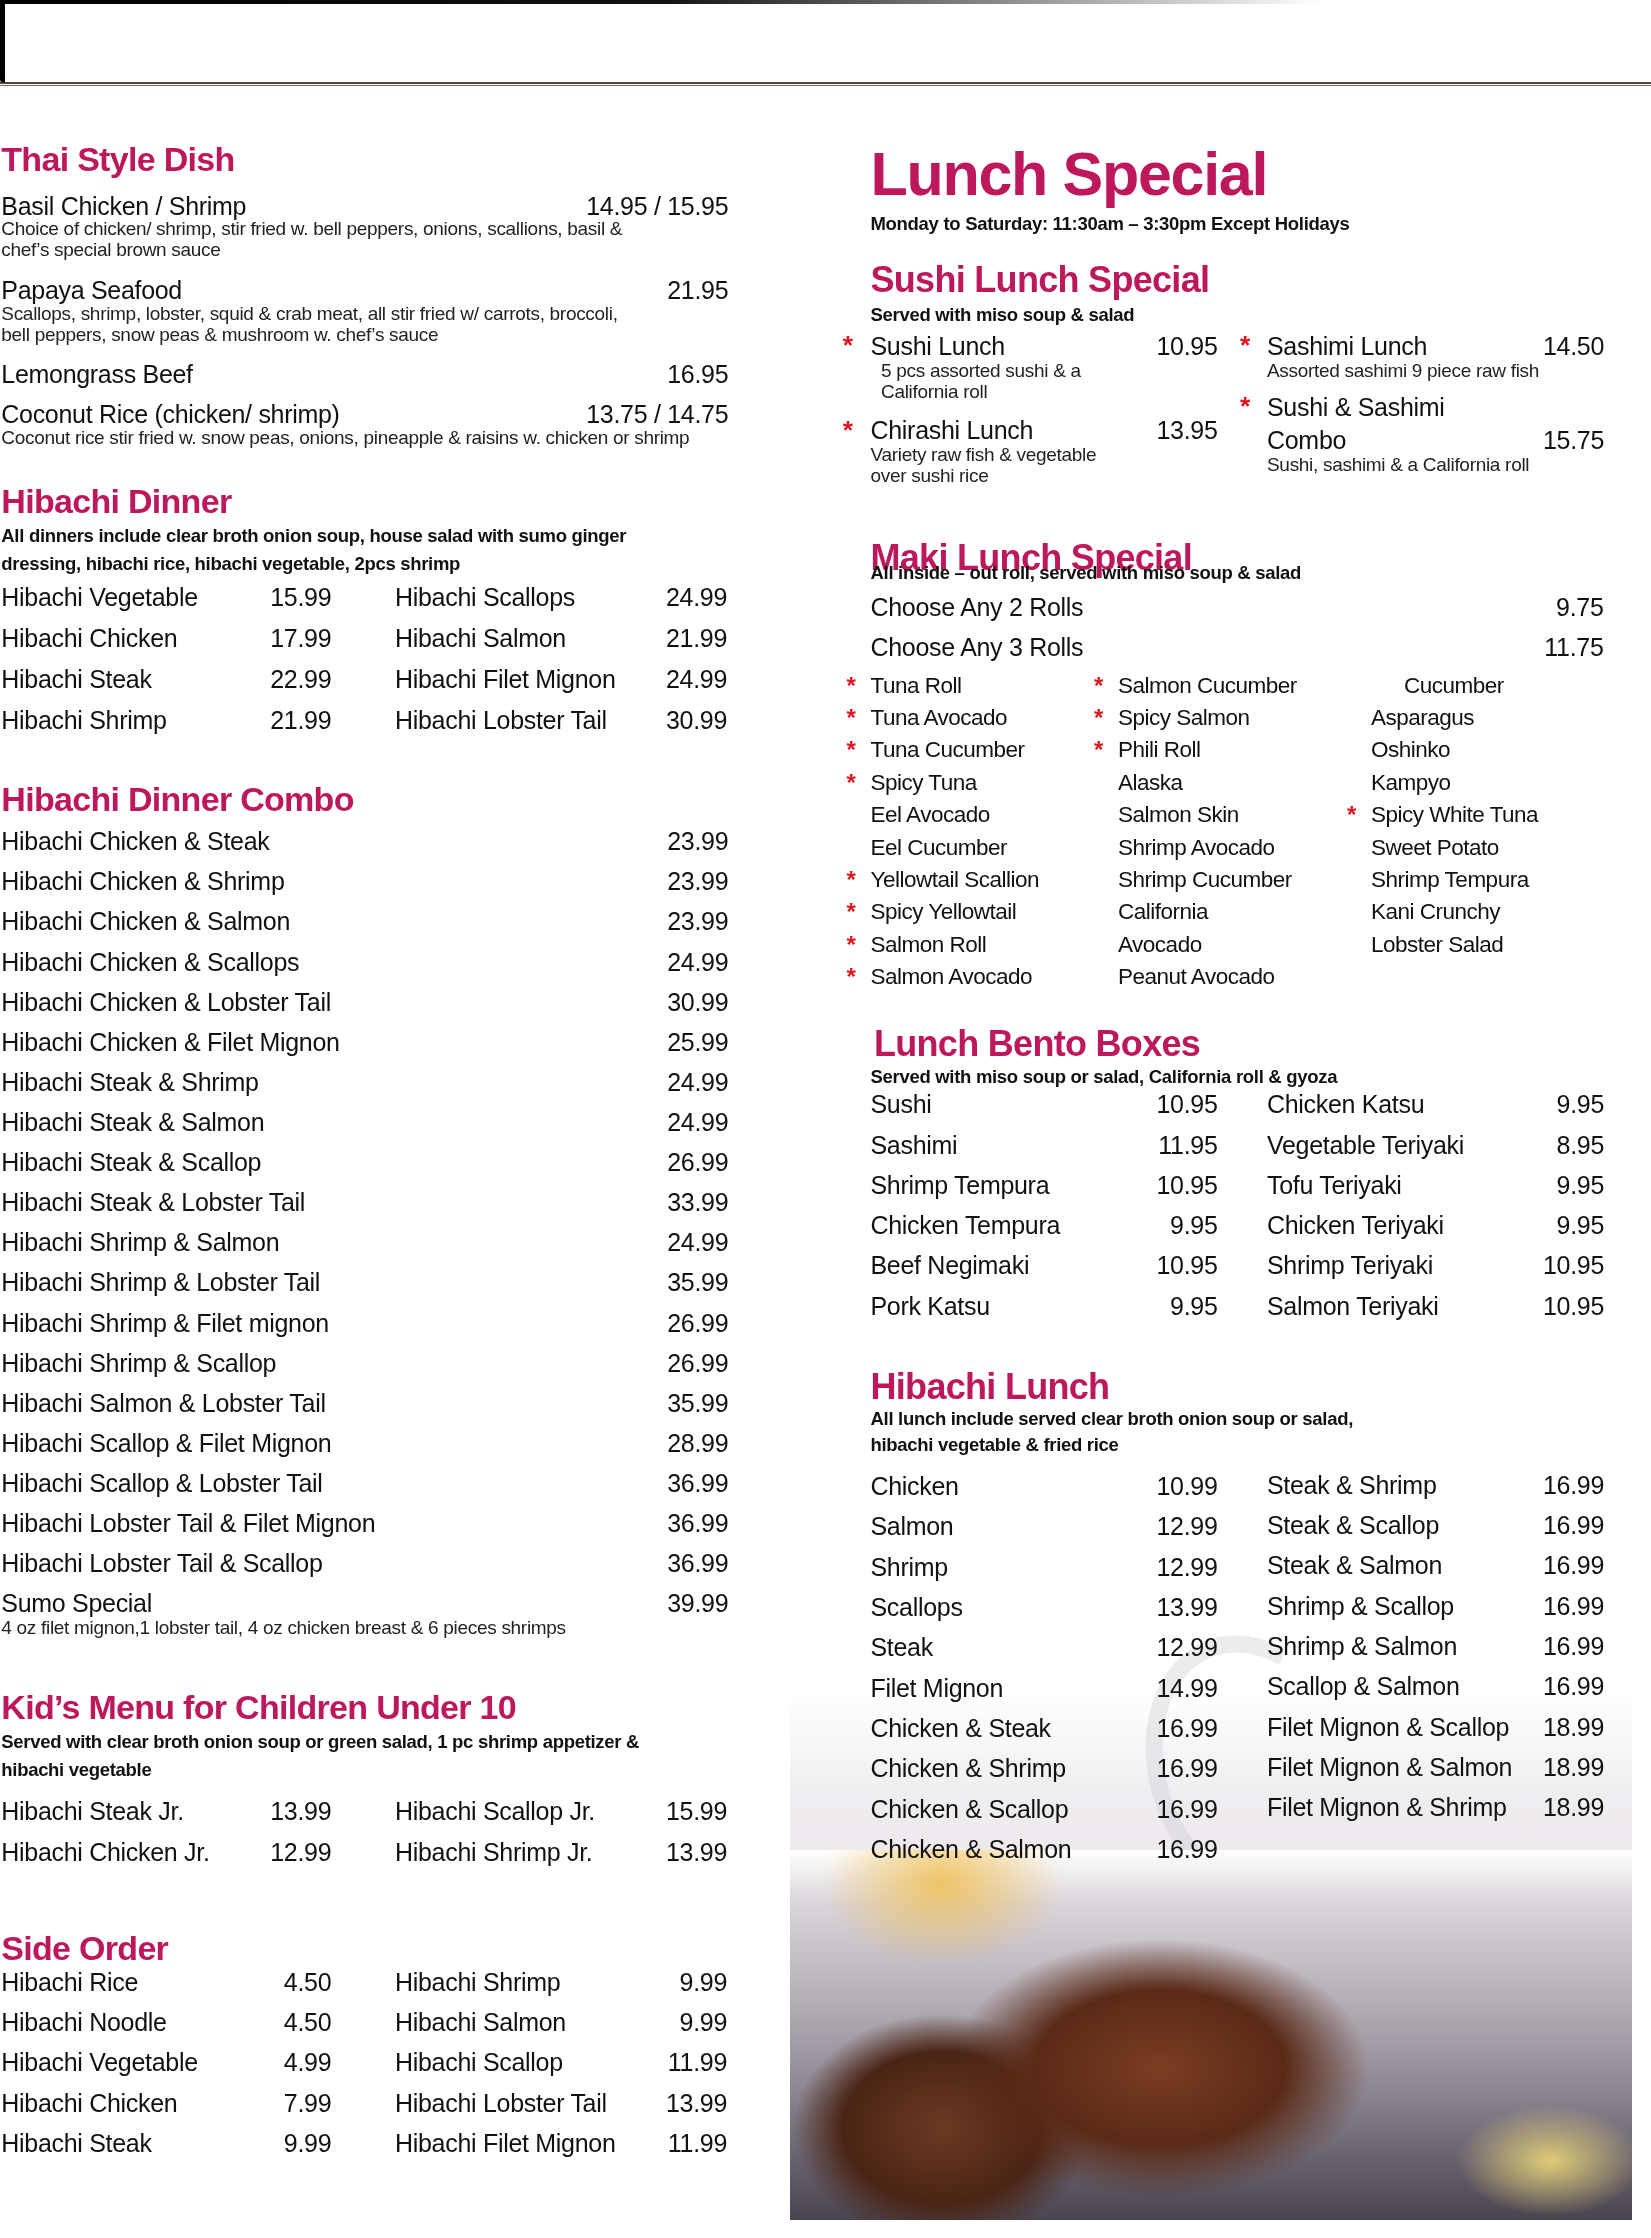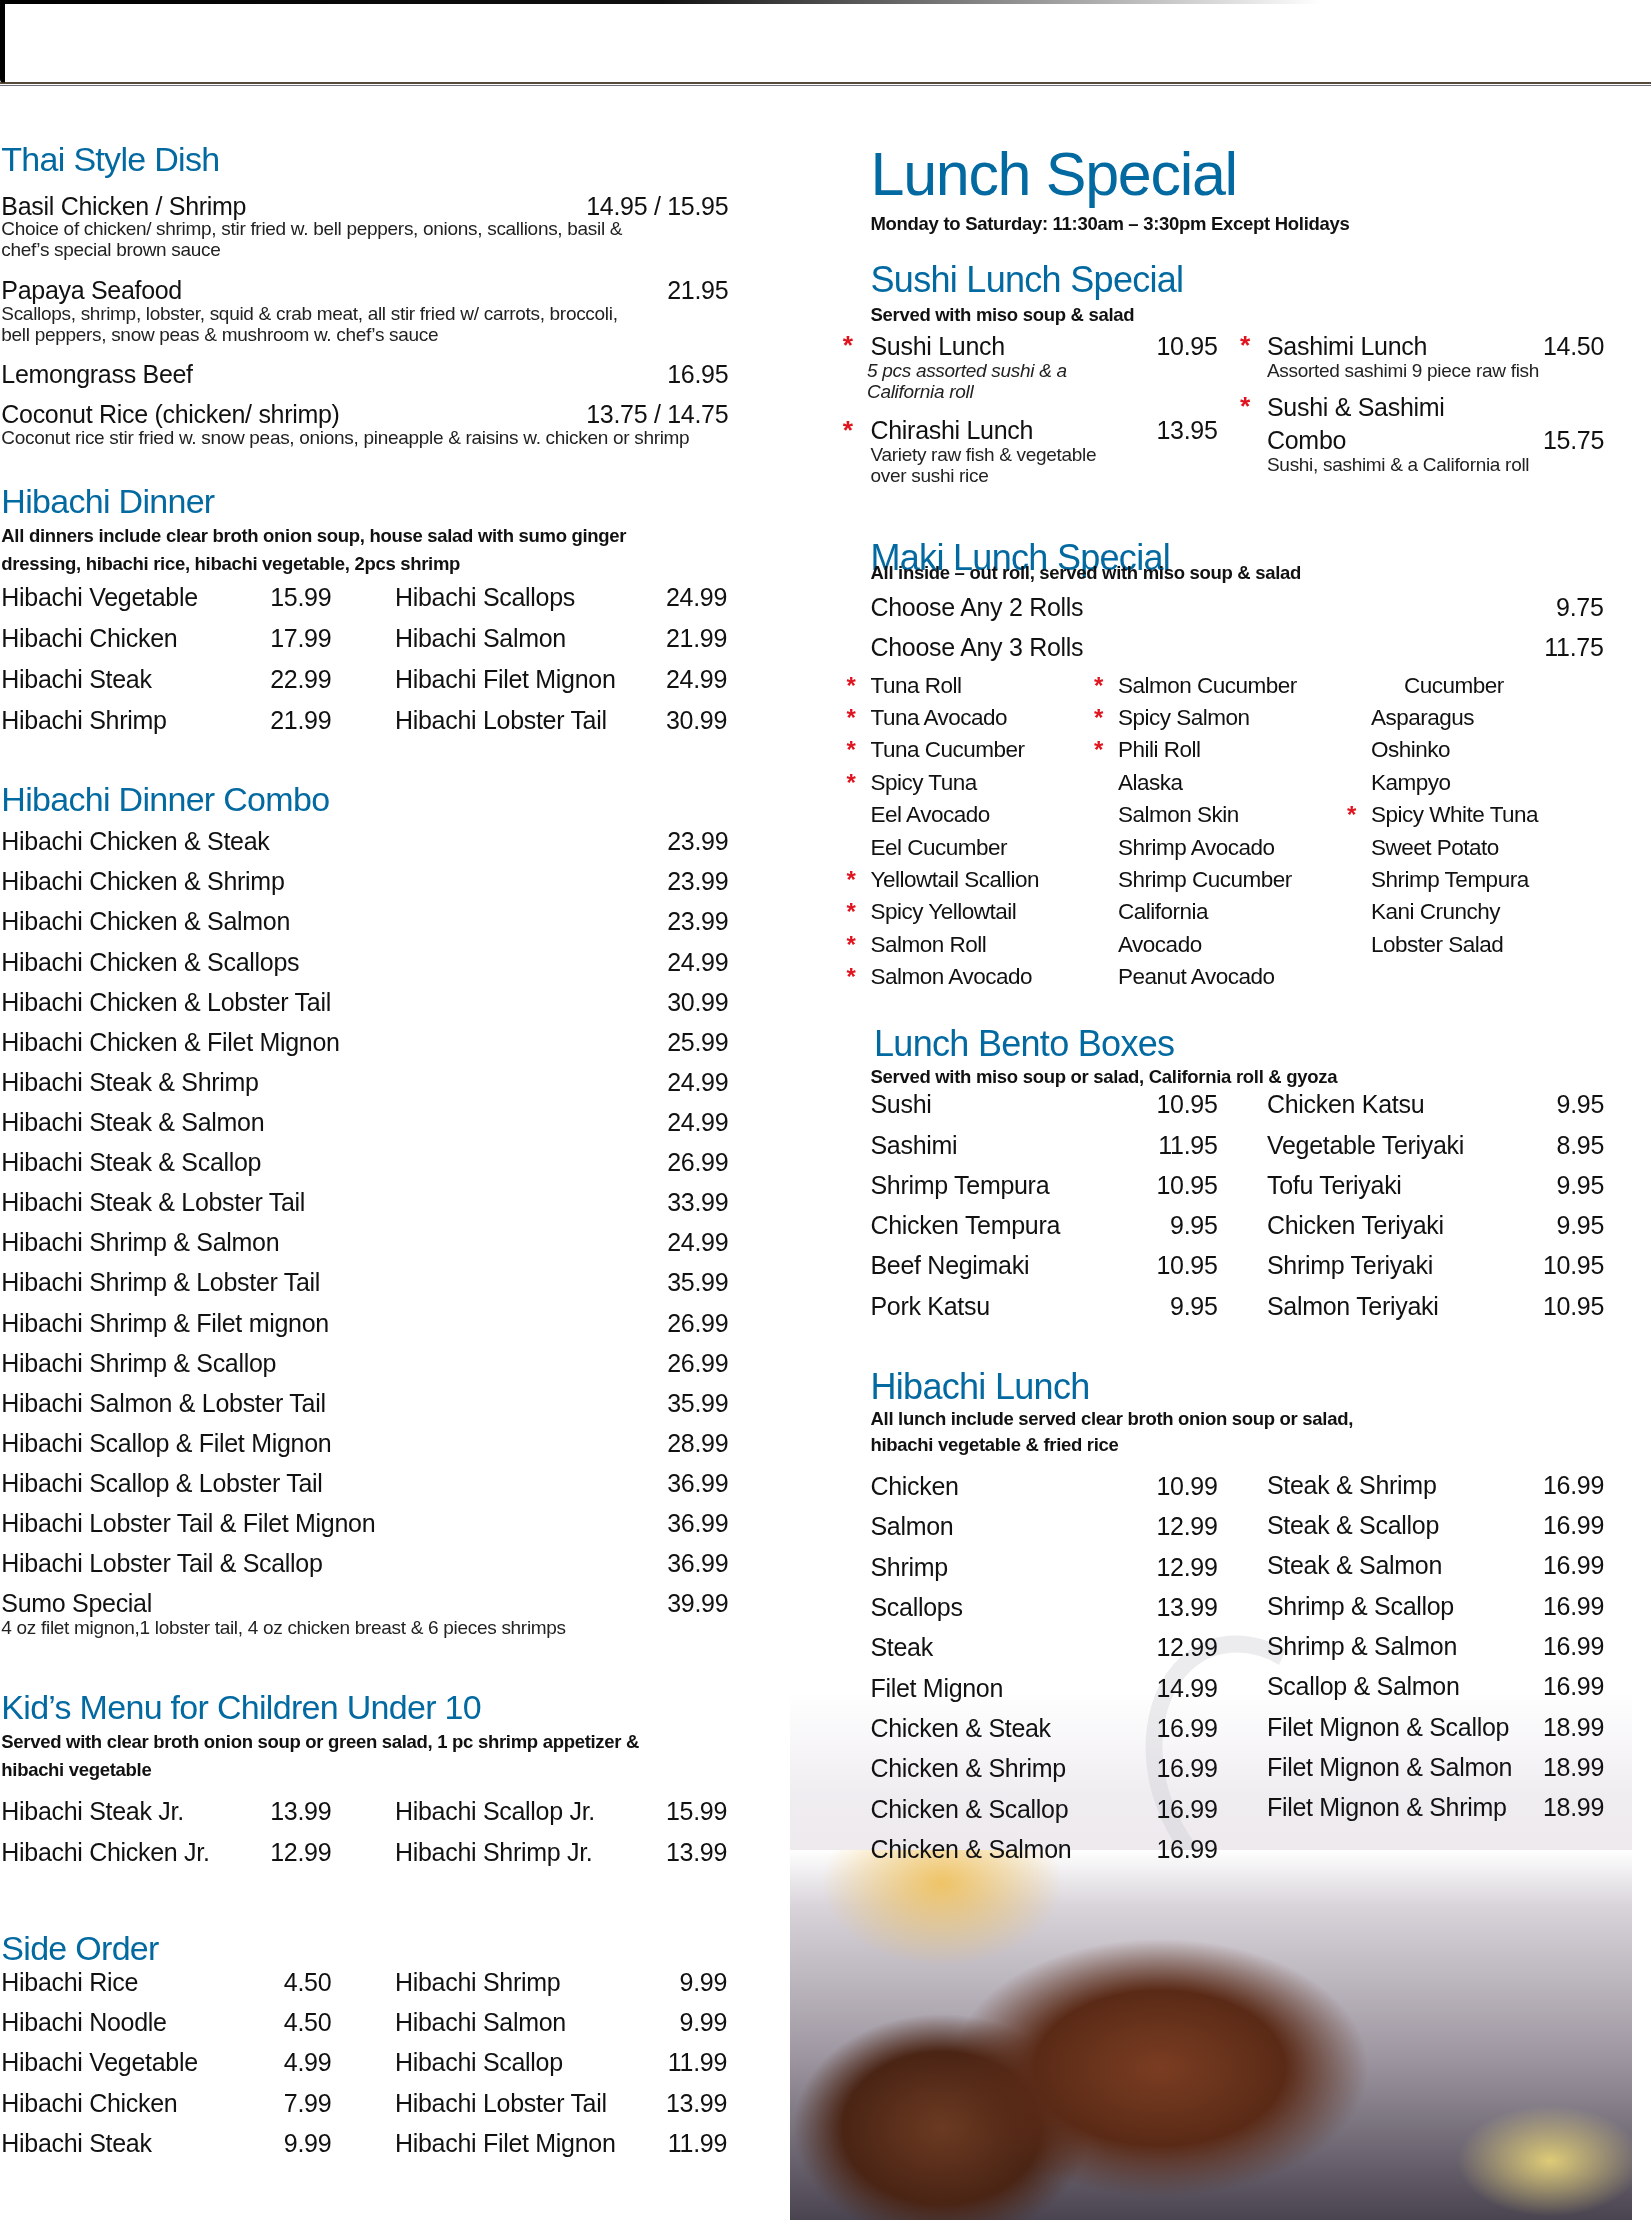--- a/index.html
+++ b/index.html
@@ -10,21 +10,21 @@
   .scan-top { position: absolute; left: 0; top: 0; width: 1652px; height: 4px;
     background: linear-gradient(90deg, #000 0%, #111 40%, #888 60%, #fff 80%); }
   .scan-left { position: absolute; left: 0; top: 0; width: 5.3px; height: 83px; background: #000; border-radius: 0 0 0 4px; }
   .scan-rule { position: absolute; left: 0; top: 82px; width: 1652px; height: 4px;
     border-top: 2px solid #3a2a1a; border-bottom: 1.3px solid #556; opacity: .85; }
 
   .col { position: absolute; top: 0; }
   .left { left: 0; width: 733px; }
   .right { left: 852px; width: 753px; }
 
-  .h-section { position: absolute; color: #0369a1; font-weight: normal; font-size: 37px; letter-spacing: -0.7px; white-space: nowrap; }
+  .h-section { position: absolute; color: #be185d; font-weight: bold; font-size: 37px; letter-spacing: -0.7px; white-space: nowrap; }
   .h-big { font-size: 61px; letter-spacing: -1.3px; }
   .note { position: absolute; font-size: 18.5px; font-weight: bold; color: #111; white-space: nowrap; letter-spacing: -0.3px; }
   .note.multi { white-space: normal; line-height: 28px; }
 
   .row { position: absolute; font-size: 25px; white-space: nowrap; letter-spacing: -0.3px; }
   .row .name { position: absolute; left: 0; }
   .row .price { position: absolute; right: 0; text-align: right; }
   .desc { position: absolute; font-size: 19px; color: #222; letter-spacing: -0.3px; line-height: 21px; white-space: normal; }
   .star { position: absolute; color: #e0141e; font-weight: bold; font-size: 26.4px; }
 
@@ -273,21 +273,21 @@
   <div class="note" style="left:18.5px; top:213px;">Monday to Saturday: 11:30am – 3:30pm  Except Holidays</div>
 
   <div class="h-section" style="left:18.5px; top:259px; font-size:36px;">Sushi Lunch Special</div>
   <div class="note" style="left:18.5px; top:304px;">Served with miso soup &amp; salad</div>
 
   <span class="star" style="left:-9.3px; top:330px;">*</span>
   <div class="row" style="left:18.5px; top:332px; width:347px;">
       <span class="name">Sushi Lunch</span>
       <span class="price">10.95</span>
     </div>
-  <div class="desc" style="left:15px; top:360px; width:238px;font-style:italic;">5 pcs assorted sushi &amp; a California roll</div>
+  <div class="desc" style="left:29px; top:360px; width:238px;">5 pcs assorted sushi &amp; a California roll</div>
 
   <span class="star" style="left:-9.3px; top:415px;">*</span>
   <div class="row" style="left:18.5px; top:416px; width:347px;">
       <span class="name">Chirashi Lunch</span>
       <span class="price">13.95</span>
     </div>
   <div class="desc" style="left:18.5px; top:444px; width:264px;">Variety raw fish &amp; vegetable over sushi rice</div>
 
   <span class="star" style="left:388px; top:330px;">*</span>
   <div class="row" style="left:415px; top:332px; width:337px;">

